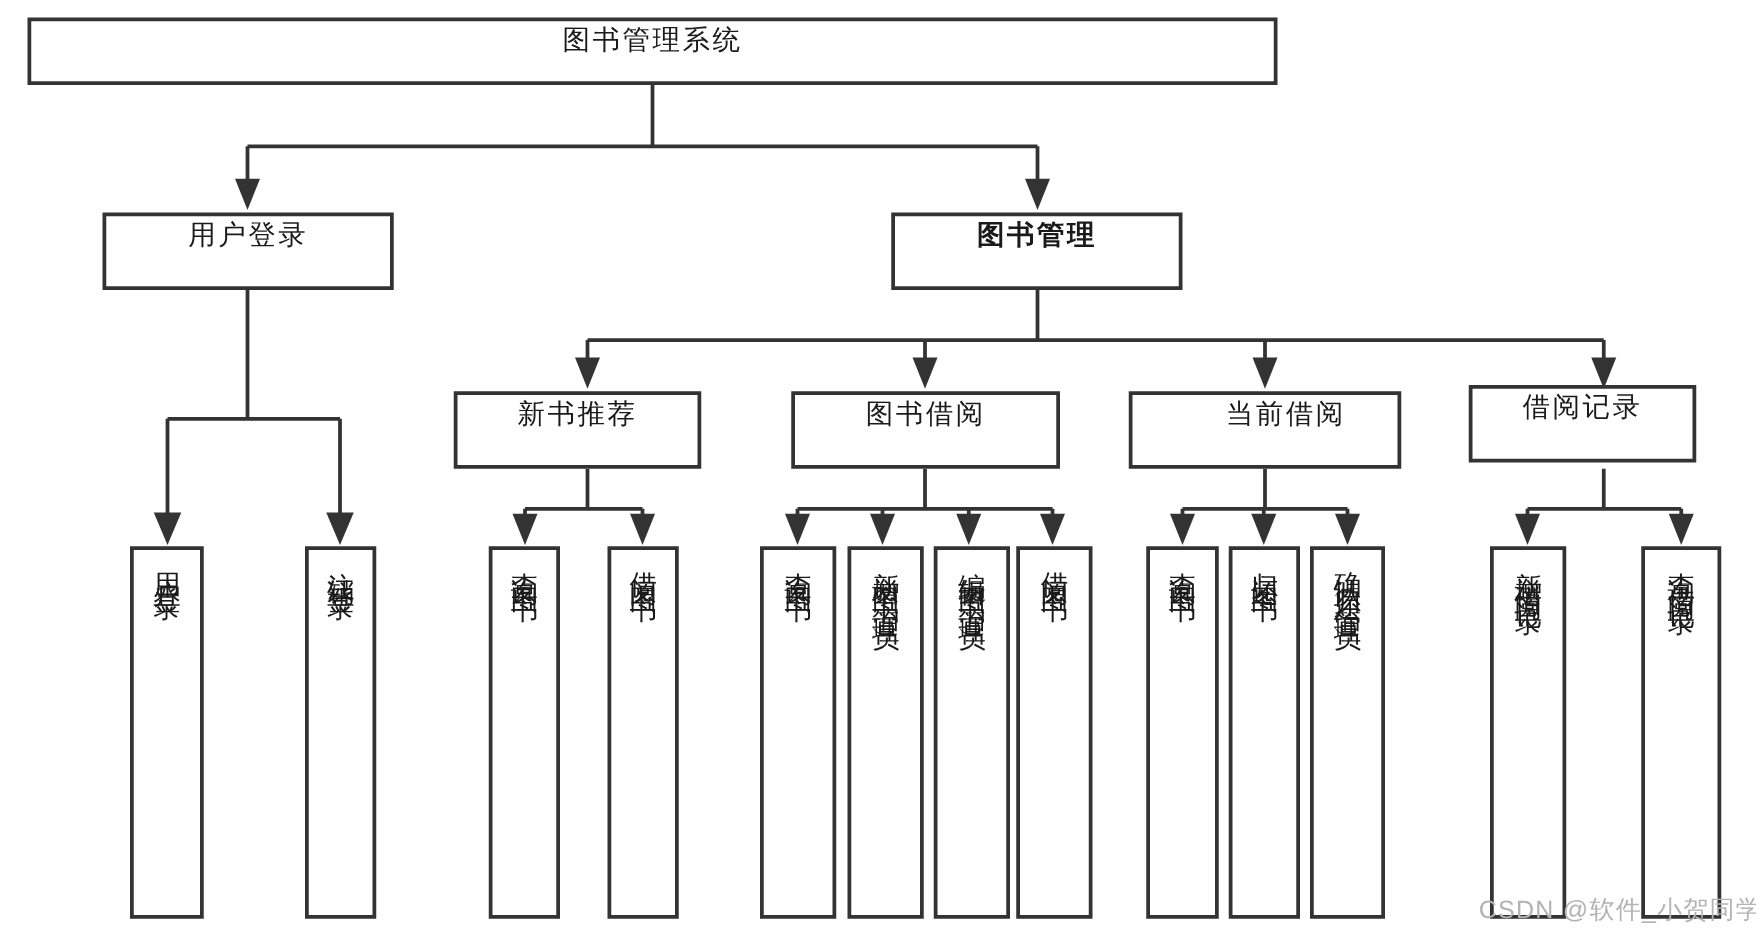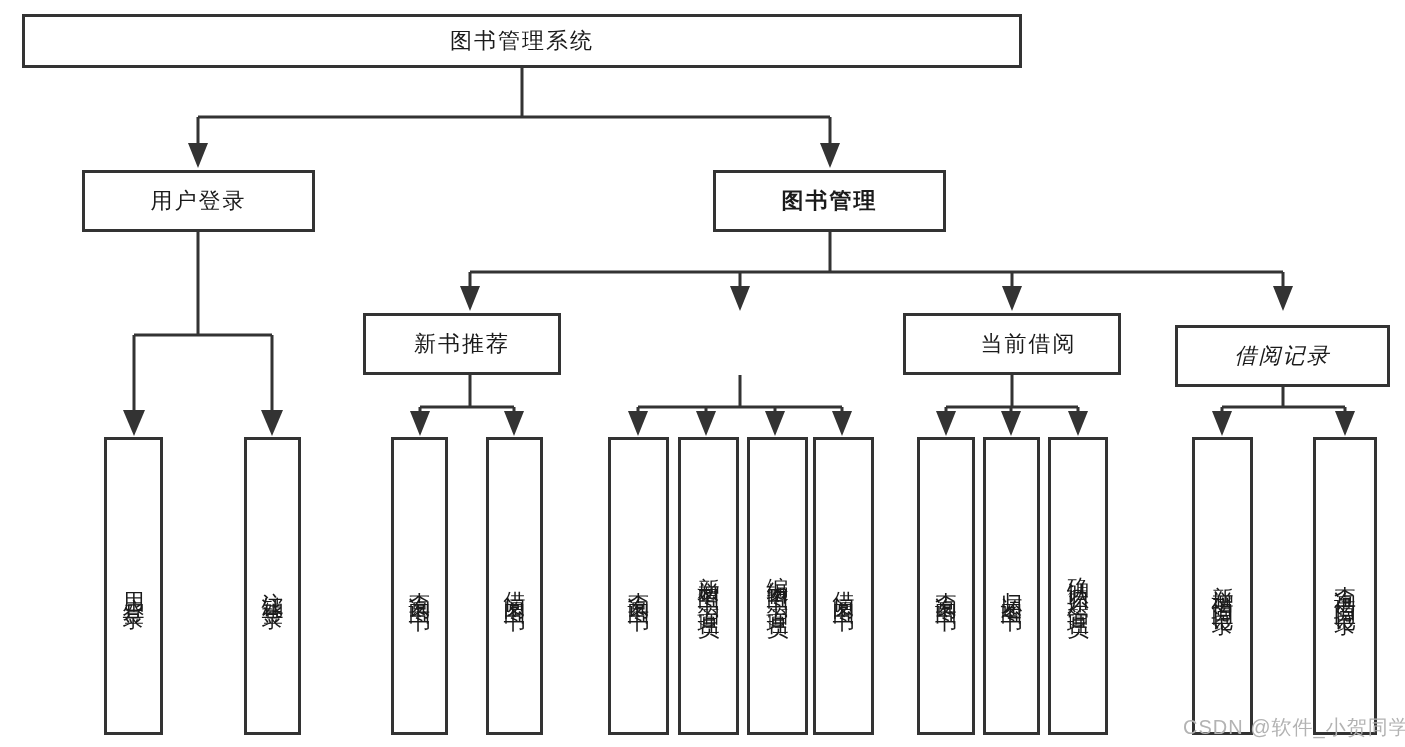--- a/index.html
+++ b/index.html
@@ -12,21 +12,20 @@
     font-family: "Liberation Sans", sans-serif;
     color: #1a1a1a;
   }
   .connectors { position: absolute; left: 0; top: 0; }
   .box {
     position: absolute;
     box-sizing: border-box;
     background: #ffffff;
     border: 3px solid #333333;
     display: flex;
-    align-items: center;
     justify-content: center;
   }
   .hlabel {
     font-size: 22px;
     letter-spacing: 2px;
     white-space: nowrap;
     color: #1a1a1a;
   }
   .vtext {
     writing-mode: vertical-rl;
@@ -92,24 +91,27 @@
   <div class="box" style="left:82px; top:170px; width:233px; height:62px;">
     <span class="hlabel">用户登录</span>
   </div>
   <div class="box" style="left:713px; top:170px; width:233px; height:62px;font-weight:bold;">
     <span class="hlabel">图书管理</span>
   </div>
 
   <div class="box" style="left:363px; top:313px; width:198px; height:62px;">
     <span class="hlabel">新书推荐</span>
   </div>
+  <div class="box" style="left:633px; top:313px; width:215px; height:62px;">
+    <span class="hlabel">图书借阅</span>
+  </div>
   <div class="box" style="left:903px; top:313px; width:218px; height:62px;padding-left:33px;">
     <span class="hlabel">当前借阅</span>
   </div>
-  <div class="box" style="left:1175px; top:325px; width:215px; height:62px;font-style:italic;">
+  <div class="box" style="left:1175px; top:308px; width:182px; height:62px;">
     <span class="hlabel">借阅记录</span>
   </div>
 
   <div class="box" style="left:104px; top:437px; width:59px; height:298px;">
     <span class="vtext">用户登录</span>
   </div>
   <div class="box" style="left:244px; top:437px; width:57px; height:298px;">
     <span class="vtext">注销登录</span>
   </div>
 

